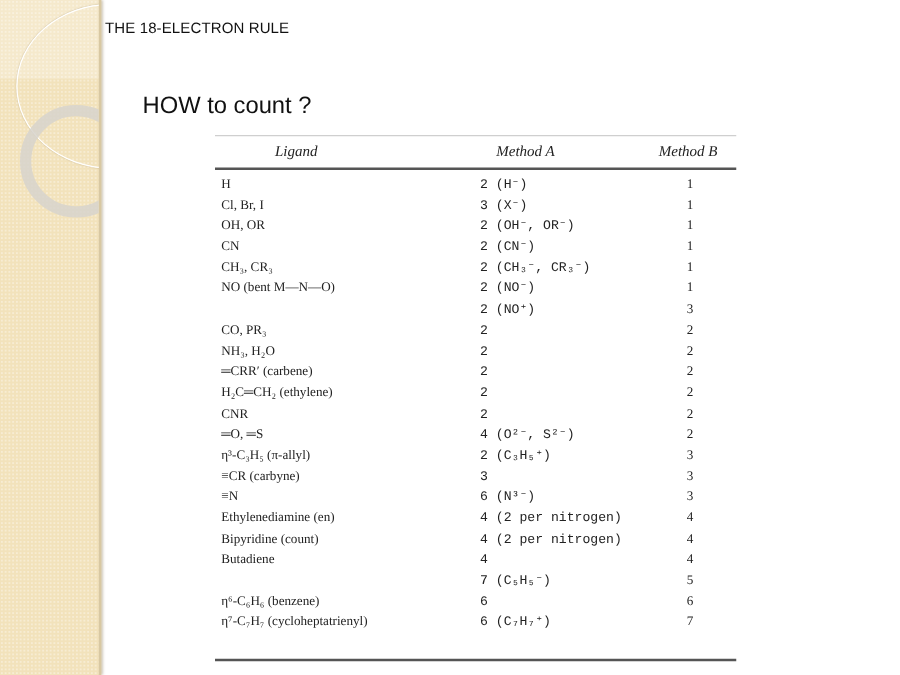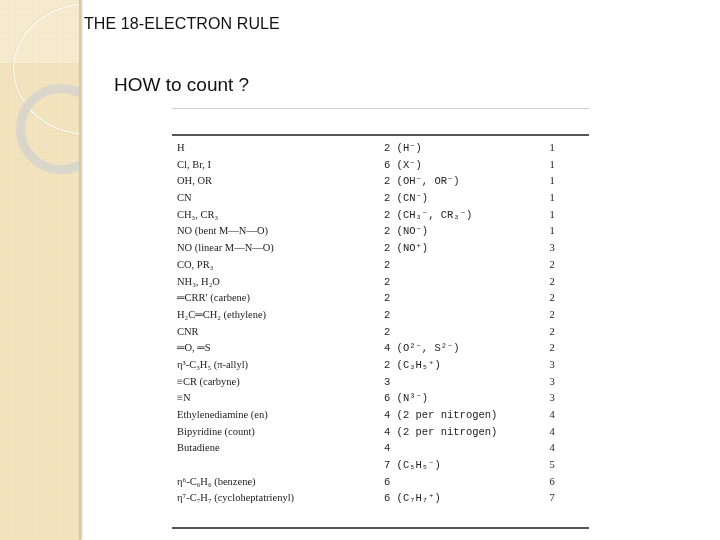--- a/index.html
+++ b/index.html
@@ -25,21 +25,21 @@
       position: absolute; left: 13px; top: 3px; width: 150px; height: 130px;
       border-radius: 50%; border: 1.5px solid #ffffff;
       box-shadow: 0 0 1px rgba(150,130,90,0.7);
     }
     .ring-gray {
       position: absolute; left: 16px; top: 84px; width: 72px; height: 72px;
       border-radius: 50%; border: 9px solid rgba(215,212,205,0.85);
     }
     .title {
       position: absolute; left: 84px; top: 15px;
-      font-size: 16px; color: #111; letter-spacing: 0.1px;
+      font-size: 12px; color: #111; letter-spacing: 0.1px;
     }
     .subtitle {
       position: absolute; left: 84px; top: 74px;
       font-size: 19px; color: #111; margin-left: 30px;
     }
     .table-wrap {
       position: absolute; left: 172px; top: 108px; width: 417px; height: 422px;
       font-family: "Liberation Serif", serif; color: #222;
     }
     .rule-top { position: absolute; left: 0; top: 0; width: 417px; height: 1px; background: #cfcfcf; }
@@ -62,30 +62,35 @@
   <div class="band"></div>
   <div class="ring-outer"></div>
   <div class="ring-gray"></div>
 </div>
 
 <div class="title">THE 18-ELECTRON RULE</div>
 <div class="subtitle">HOW to count ?</div>
 
 <div class="table-wrap">
   <div class="rule-top"></div>
+  <div class="thead">
+    <span class="th-ligand">Ligand</span>
+    <span class="th-a">Method A</span>
+    <span class="th-b">Method B</span>
+  </div>
   <div class="rule-head"></div>
   <div class="tbody" id="tbody">
       <div class="tr">
         <span class="td-ligand">H</span>
         <span class="td-a">2 (H⁻)</span>
         <span class="td-b">1</span>
       </div>
       <div class="tr">
         <span class="td-ligand">Cl, Br, I</span>
-        <span class="td-a">6 (X⁻)</span>
+        <span class="td-a">3 (X⁻)</span>
         <span class="td-b">1</span>
       </div>
       <div class="tr">
         <span class="td-ligand">OH, OR</span>
         <span class="td-a">2 (OH⁻, OR⁻)</span>
         <span class="td-b">1</span>
       </div>
       <div class="tr">
         <span class="td-ligand">CN</span>
         <span class="td-a">2 (CN⁻)</span>
@@ -95,21 +100,20 @@
         <span class="td-ligand">CH₃, CR₃</span>
         <span class="td-a">2 (CH₃⁻, CR₃⁻)</span>
         <span class="td-b">1</span>
       </div>
       <div class="tr">
         <span class="td-ligand">NO (bent M—N—O)</span>
         <span class="td-a">2 (NO⁻)</span>
         <span class="td-b">1</span>
       </div>
       <div class="tr">
-        <span class="td-ligand">NO (linear M—N—O)</span>
         <span class="td-a">2 (NO⁺)</span>
         <span class="td-b">3</span>
       </div>
       <div class="tr">
         <span class="td-ligand">CO, PR₃</span>
         <span class="td-a">2</span>
         <span class="td-b">2</span>
       </div>
       <div class="tr">
         <span class="td-ligand">NH₃, H₂O</span>

